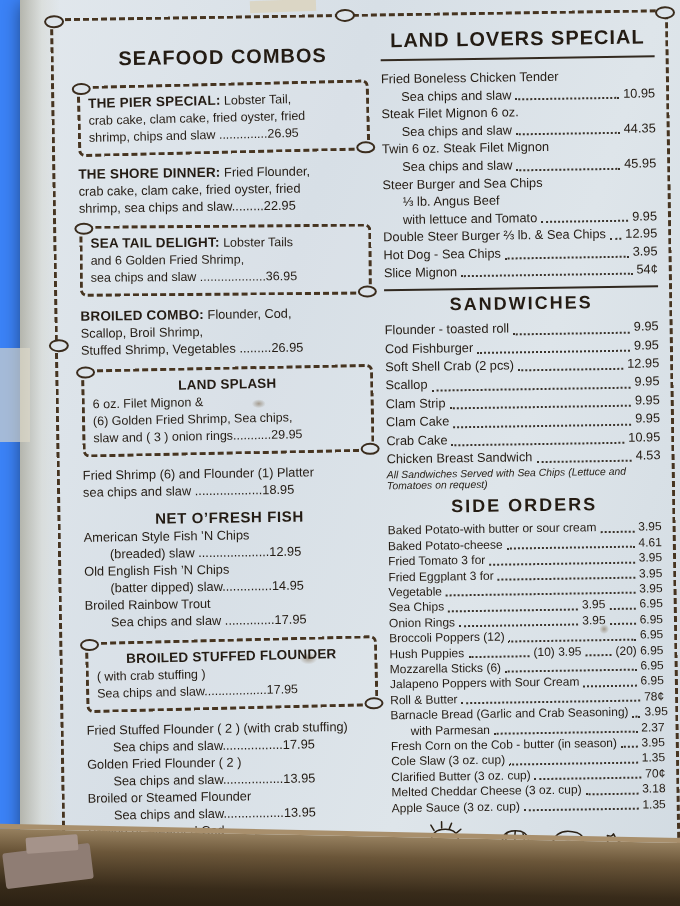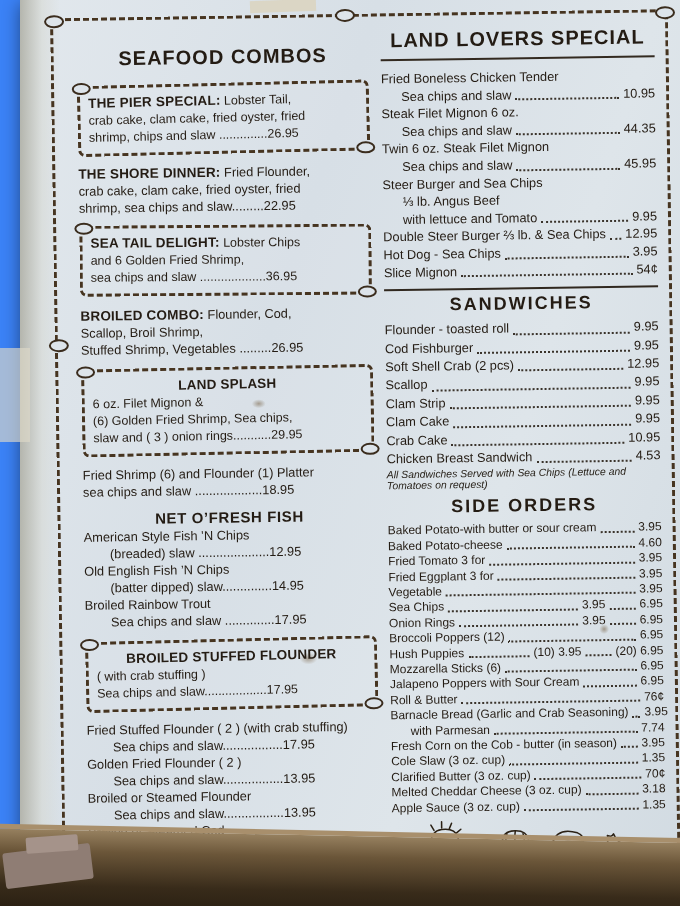--- a/index.html
+++ b/index.html
@@ -90,21 +90,21 @@
   <div class="ln"><span class="t">shrimp, chips and slaw ..............26.95</span></div>
 </div>
       <div class="block">
   <div class="ln"><span class="b">THE SHORE DINNER:</span><span class="t">  Fried Flounder,</span></div>
 
   <div class="ln"><span class="t">crab cake, clam cake, fried oyster, fried</span></div>
 
   <div class="ln"><span class="t">shrimp, sea chips and slaw.........22.95</span></div>
 </div>
       <div class="block boxed rB">
-  <div class="ln"><span class="b">SEA TAIL DELIGHT:</span><span class="t">  Lobster Chips</span></div>
+  <div class="ln"><span class="b">SEA TAIL DELIGHT:</span><span class="t">  Lobster Tails</span></div>
 
   <div class="ln"><span class="t">and 6 Golden Fried Shrimp,</span></div>
 
   <div class="ln"><span class="t">sea chips and slaw ...................36.95</span></div>
 </div>
       <div class="block">
   <div class="ln"><span class="b">BROILED COMBO:</span><span class="t">  Flounder, Cod,</span></div>
 
   <div class="ln"><span class="t">Scallop, Broil Shrimp,</span></div>
 
@@ -311,21 +311,21 @@
     <span class="nm">Baked Potato-with butter or sour cream</span>
     <span class="ld"></span>
 
     <span class="pr">3.95</span>
   </div>
 
   <div class="row">
     <span class="nm">Baked Potato-cheese</span>
     <span class="ld"></span>
 
-    <span class="pr">4.60</span>
+    <span class="pr">4.61</span>
   </div>
 
   <div class="row">
     <span class="nm">Fried Tomato 3 for</span>
     <span class="ld"></span>
 
     <span class="pr">3.95</span>
   </div>
 
   <div class="row">
@@ -384,35 +384,35 @@
     <span class="nm">Jalapeno Poppers with Sour Cream</span>
     <span class="ld"></span>
 
     <span class="pr">6.95</span>
   </div>
 
   <div class="row">
     <span class="nm">Roll &amp; Butter</span>
     <span class="ld"></span>
 
-    <span class="pr">76¢</span>
+    <span class="pr">78¢</span>
   </div>
 
   <div class="row">
     <span class="nm">Barnacle Bread (Garlic and Crab Seasoning)</span>
     <span class="ld"></span>
 
     <span class="pr">3.95</span>
   </div>
 
   <div class="row ind">
     <span class="nm">with Parmesan</span>
     <span class="ld"></span>
 
-    <span class="pr">7.74</span>
+    <span class="pr">2.37</span>
   </div>
 
   <div class="row">
     <span class="nm">Fresh Corn on the Cob - butter  (in season)</span>
     <span class="ld"></span>
 
     <span class="pr">3.95</span>
   </div>
 
   <div class="row">

